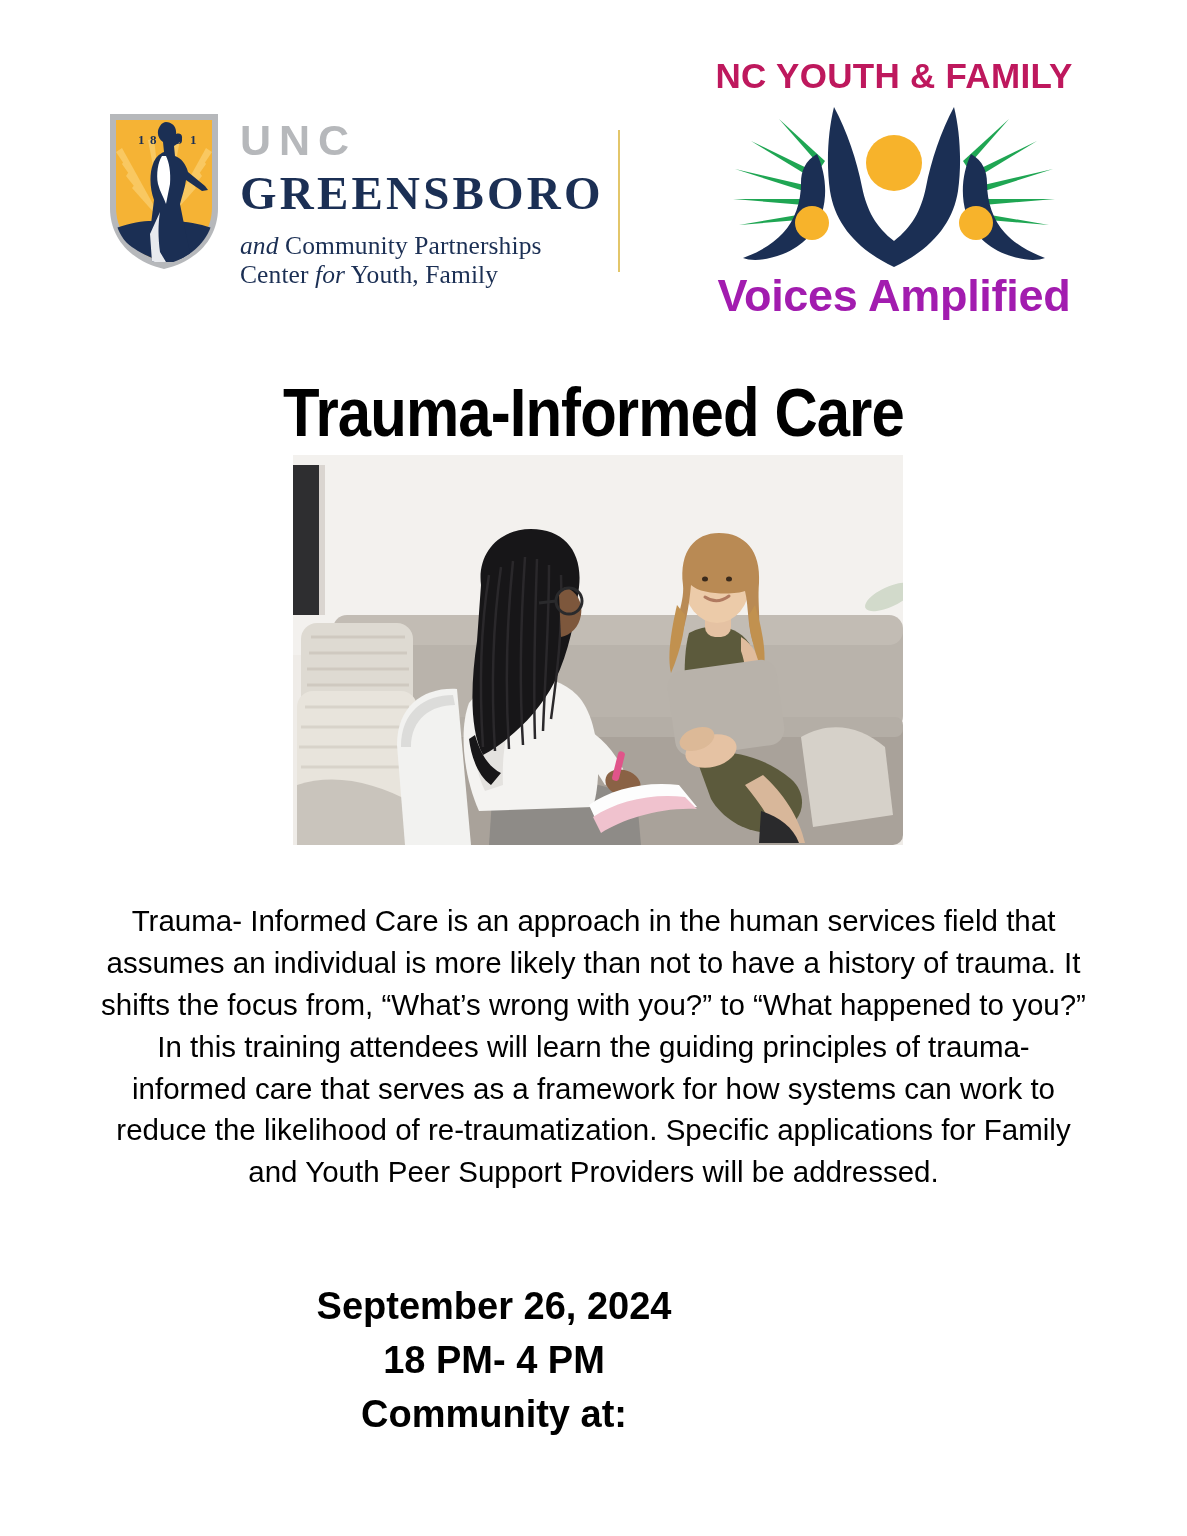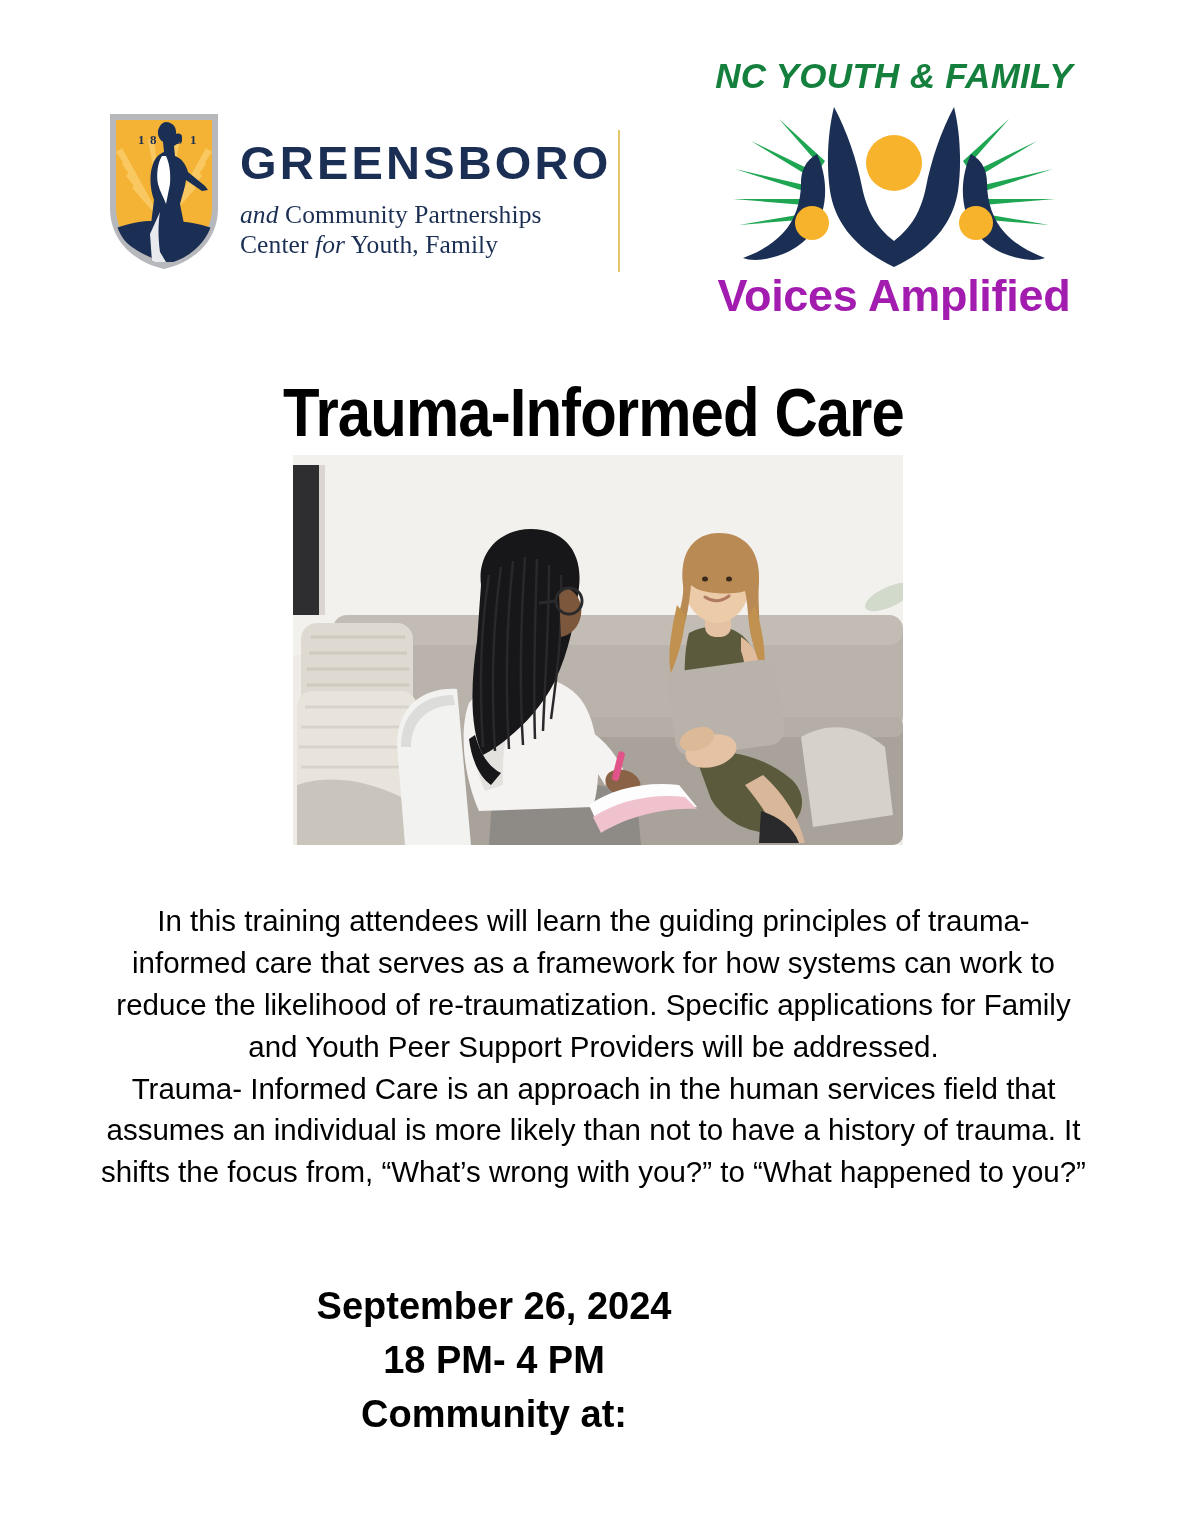--- a/index.html
+++ b/index.html
@@ -48,22 +48,22 @@
     color: #b6b8bb;
     line-height: 0.95;
     font-family: "Liberation Sans", sans-serif;
   }
   .uncg-greensboro {
     font-size: 47px;
     font-weight: bold;
     letter-spacing: 3.2px;
     color: #1b2f54;
     line-height: 1.02;
-    margin-top: 19px;
-    font-family: Liberation Sans, sans-serif;
+    margin-top: 9px;
+    font-family: Liberation Serif, serif;
   }
   .uncg-center {
     margin-top: 13px;
     font-family: "Liberation Serif", serif;
     font-size: 25.5px;
     color: #1b2f54;
     line-height: 1.16;
     letter-spacing: 0.1px;
   }
   .uncg-center i { font-style: italic; }
@@ -81,25 +81,24 @@
   .ncyf-lockup {
     position: absolute;
     left: 688px;
     top: 58px;
     width: 412px;
     text-align: center;
   }
   .ncyf-title {
     font-size: 35px;
     font-weight: bold;
-    color: #15803d;
+    color: #be185d;
     letter-spacing: 0.3px;
     line-height: 1;
     font-family: "Liberation Sans", sans-serif;
-    font-style: italic;
   }
   .ncyf-emblem {
     width: 330px;
     height: 168px;
     margin: 8px auto 0 auto;
     display: block;
   }
   .ncyf-tagline {
     font-size: 45px;
     font-weight: bold;
@@ -216,20 +215,21 @@
         <path d="M52 100 C50 112 50 126 52 140 L58 150 L44 150 L42 122 Z" fill="#ffffff" opacity="0.9"></path>
 
         <text x="30" y="32" font-family="Liberation Serif, serif" font-size="13" font-weight="bold" fill="#1b2f54" letter-spacing="1.5">1</text>
         <text x="42" y="32" font-family="Liberation Serif, serif" font-size="13" font-weight="bold" fill="#1b2f54">8</text>
         <text x="68" y="32" font-family="Liberation Serif, serif" font-size="13" font-weight="bold" fill="#1b2f54">9</text>
         <text x="82" y="32" font-family="Liberation Serif, serif" font-size="13" font-weight="bold" fill="#1b2f54">1</text>
       </g>
     </svg>
 
     <div class="uncg-words">
+      <div class="uncg-unc">UNC</div>
       <div class="uncg-greensboro">GREENSBORO</div>
       <div class="uncg-center">
         <div><i>and</i><span> Community Partnerships</span></div>
         <div><span>Center </span><i>for</i><span> Youth, Family</span></div>
       </div>
     </div>
   </div>
 
   <div class="logo-divider"></div>
 
@@ -375,21 +375,21 @@
     <ellipse cx="330" cy="328" rx="18" ry="13" fill="#8a6245" transform="rotate(18 330 328)"></ellipse>
 
     <rect x="322" y="296" width="7" height="30" rx="3" fill="#e0548a" transform="rotate(14 325 311)"></rect>
 
     <path d="M296 350 C318 334 352 326 386 330 L404 352 C368 352 330 362 308 376 Z" fill="#fdfdfd"></path>
     <path d="M300 362 C324 346 358 338 392 342 L404 354 C368 352 330 364 308 378 Z" fill="#f0c2ce"></path>
   </svg>
 </div>
 
 <div class="body-copy">
+  <p>Trauma- Informed Care is an approach in the human services field that assumes an individual is more likely than not to have a history of trauma. It shifts the focus from, “What’s wrong with you?” to “What happened to you?”</p>
   <p>In this training attendees will learn the guiding principles of trauma-informed care that serves as a framework for how systems can work to reduce the likelihood of re-traumatization. Specific applications for Family and Youth Peer Support Providers will be addressed.</p>
-  <p>Trauma- Informed Care is an approach in the human services field that assumes an individual is more likely than not to have a history of trauma. It shifts the focus from, “What’s wrong with you?” to “What happened to you?”</p>
 </div>
 
 <div class="event-details">
   <div>September 26, 2024</div>
   <div>18 PM- 4 PM</div>
   <div>Community at:</div>
 </div>
 
 </body></html>

